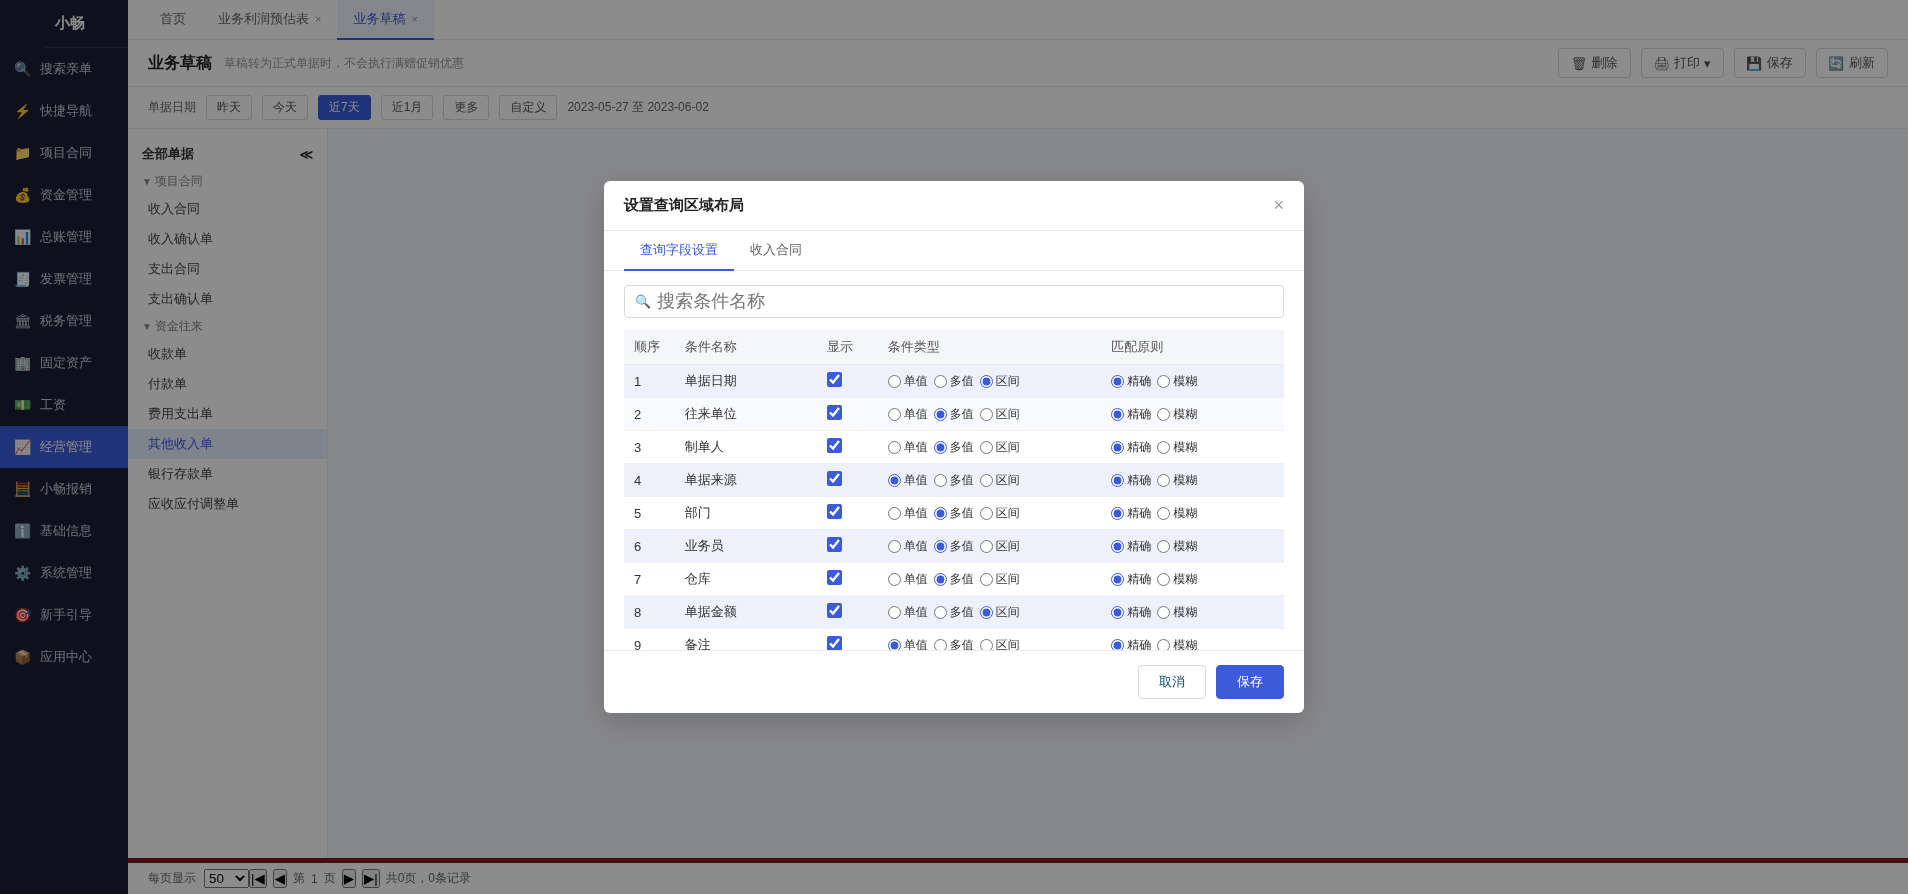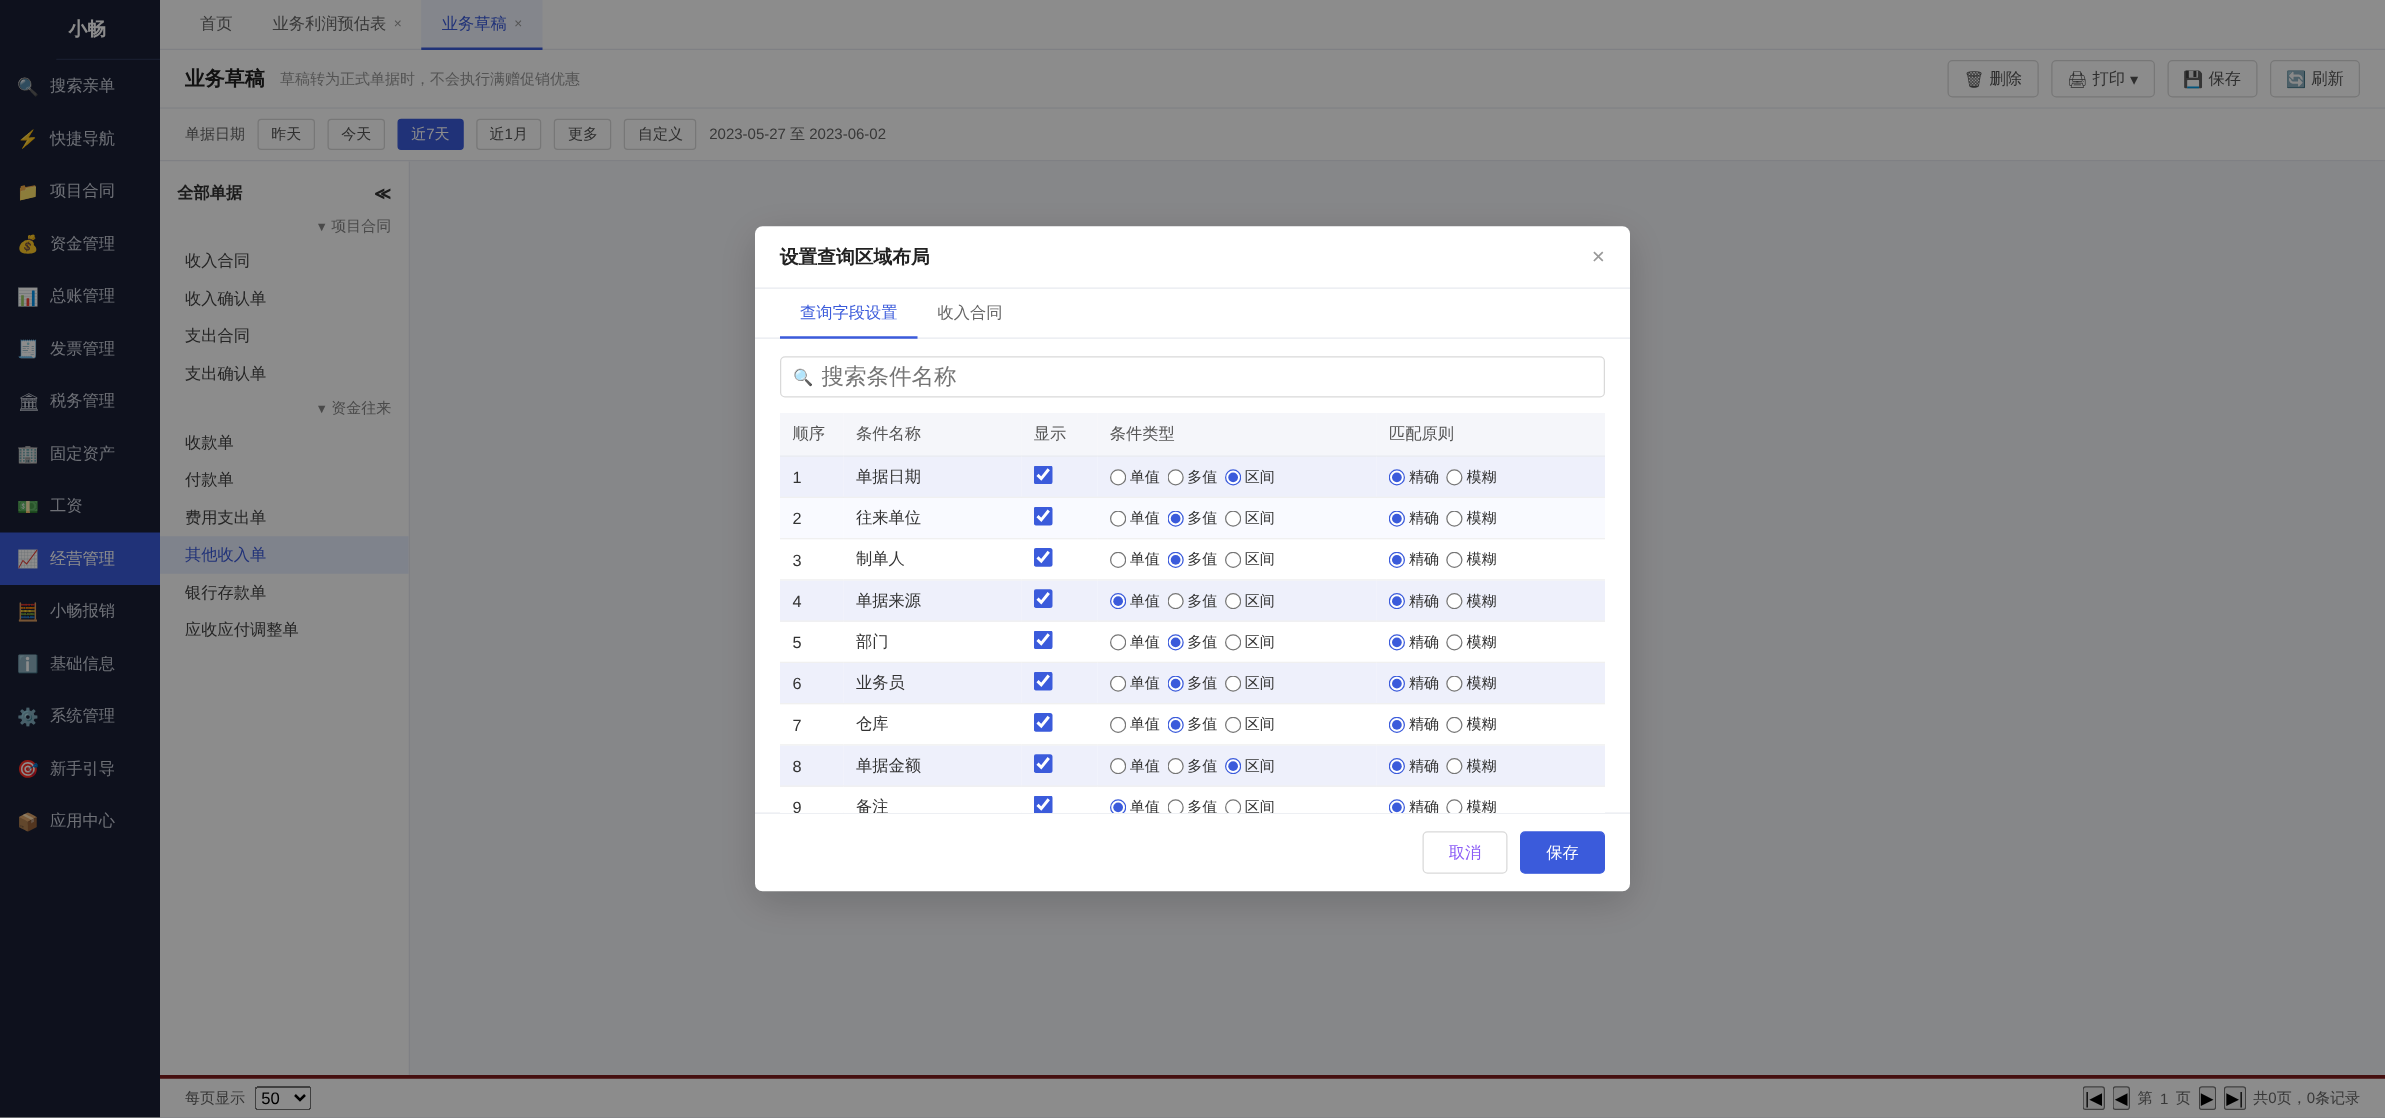--- a/index.html
+++ b/index.html
@@ -36,33 +36,33 @@
     .filter-bar { background: #fff; padding: 8px 20px; border-bottom: 1px solid #e8eaf0; display: flex; align-items: center; gap: 10px; flex-wrap: wrap; }
     .filter-label { color: #666; font-size: 12px; }
     .filter-btn { padding: 3px 10px; border: 1px solid #d9d9d9; border-radius: 3px; cursor: pointer; font-size: 12px; color: #555; background: #fff; }
     .filter-btn.active { background: #3b5bdb; color: #fff; border-color: #3b5bdb; }
     .filter-date { font-size: 12px; color: #666; }
 
     
     .content-area { display: flex; flex: 1; overflow: hidden; }
 
     
-    .left-panel { width: 200px; background: #fff; border-right: 1px solid #e8eaf0; overflow-y: auto; padding: 10px 0; flex-shrink: 0; text-align: right; }
+    .left-panel { width: 200px; background: #fff; border-right: 1px solid #e8eaf0; overflow-y: auto; padding: 10px 0; flex-shrink: 0; }
     .left-panel-header { display: flex; align-items: center; justify-content: space-between; padding: 6px 14px; font-weight: 600; color: #333; font-size: 13px; }
     .tree-item { padding: 6px 14px 6px 20px; cursor: pointer; font-size: 13px; color: #444; display: flex; align-items: center; gap: 4px; }
     .tree-item.active { background: #e8eeff; color: #3b5bdb; padding-left: 20px; }
     .tree-section { padding: 4px 14px; font-size: 12px; color: #888; font-weight: 500; cursor: pointer; }
     .tree-section.expanded::before { content: "▼ "; font-size: 10px; }
 
     
     .table-area { flex: 1; overflow: auto; background: #f5f6fa; }
     .table-placeholder { display: flex; align-items: center; justify-content: center; height: 200px; color: #999; font-size: 14px; }
 
     
-    .bottom-bar { background: #fff; border-top: 3px solid #7f1d1d; padding: 6px 20px; display: flex; align-items: center; justify-content: space-between; font-size: 12px; color: #666; }
+    .bottom-bar { background: #fff; border-top: 5px solid #7f1d1d; padding: 6px 20px; display: flex; align-items: center; justify-content: flex-start; font-size: 12px; color: #666; }
     .bottom-left { display: flex; align-items: center; gap: 8px; }
     .bottom-right { display: flex; align-items: center; gap: 6px; }
 
     
     .overlay { position: fixed; top: 0; left: 0; right: 0; bottom: 0; background: rgba(0,0,0,0.45); z-index: 100; display: flex; align-items: center; justify-content: center; }
 
     
     .modal { background: #fff; border-radius: 6px; box-shadow: 0 8px 32px rgba(0,0,0,0.18); width: 700px; max-height: 640px; display: flex; flex-direction: column; }
     .modal-header { display: flex; align-items: center; justify-content: space-between; padding: 14px 20px; border-bottom: 1px solid #e8eaf0; }
     .modal-title { font-size: 15px; font-weight: 600; color: #222; }
@@ -92,21 +92,21 @@
     
     .cb { width: 15px; height: 15px; accent-color: #3b5bdb; cursor: pointer; }
 
     
     .radio-group { display: flex; align-items: center; gap: 6px; white-space: nowrap; }
     .radio-group label { display: flex; align-items: center; gap: 3px; cursor: pointer; font-size: 12px; }
     .radio-group input[type=radio] { accent-color: #3b5bdb; cursor: pointer; }
 
     
     .modal-footer { display: flex; align-items: center; justify-content: flex-end; gap: 10px; padding: 14px 20px; border-top: 1px solid #e8eaf0; }
-    .btn-cancel { padding: 7px 20px; border: 1px solid #d9d9d9; border-radius: 4px; background: #fff; color: #8b5cf6; cursor: pointer; font-size: 13px; }
+    .btn-cancel { padding: 7px 20px; border: 1px solid #d9d9d9; border-radius: 4px; background: #fff; color: #0c4a6e; cursor: pointer; font-size: 13px; }
     .btn-save { padding: 7px 20px; border: 1px solid #3b5bdb; border-radius: 4px; background: #3b5bdb; color: #fff; cursor: pointer; font-size: 13px; }
 
     
     .table-scroll::-webkit-scrollbar { width: 6px; }
     .table-scroll::-webkit-scrollbar-track { background: #f0f0f0; }
     .table-scroll::-webkit-scrollbar-thumb { background: #ccc; border-radius: 3px; }
 
     
     .col-seq { width: 50px; }
     .col-name { width: 140px; }

